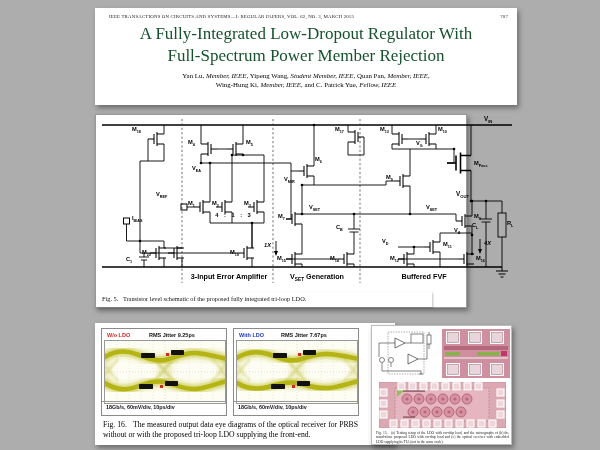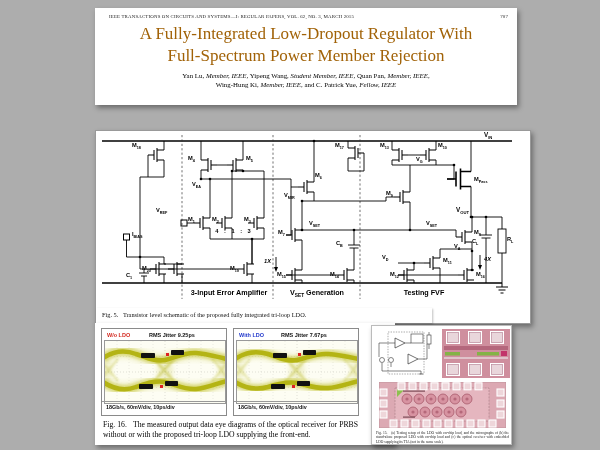--- a/index.html
+++ b/index.html
@@ -4,26 +4,26 @@
 <style>
   html,body{margin:0;padding:0}
   body{width:600px;height:450px;background:#adadad;position:relative;overflow:hidden;
        font-family:"Liberation Serif",serif;-webkit-font-smoothing:antialiased}
   .card{position:absolute;background:#fff;box-shadow:2px 3px 5px rgba(0,0,0,.38)}
 
   
   #hdr{left:95px;top:8px;width:422px;height:97px}
   .jrow{position:absolute;top:6px;left:14px;right:9px;font-size:4.9px;color:#222;letter-spacing:.15px;white-space:nowrap}
   .pno{position:absolute;right:0;top:0;font-size:4.9px}
-  .title{position:absolute;top:15px;left:0;width:100%;text-align:center;font-size:17px;line-height:21.5px;color:#a16207}
+  .title{position:absolute;top:15px;left:0;width:100%;text-align:center;font-size:17px;line-height:21.5px;color:#14532d}
   .auth{position:absolute;top:63px;left:0;width:100%;text-align:center;font-size:6.9px;line-height:9px;color:#000}
   .it{font-style:italic}
 
   
-  #fig5{left:95px;top:130px;width:436px;height:194px;border:.5px solid #999;box-sizing:border-box}
+  #fig5{left:95px;top:114px;width:372px;height:194px;border:.5px solid #999;box-sizing:border-box}
   #schem{position:absolute;left:0;top:0;width:421px;height:178px}
   #schem svg{position:absolute;left:0;top:0}
   .sl{position:absolute;font-family:"Liberation Sans",sans-serif;font-weight:bold;font-size:5.7px;
       white-space:nowrap;color:#000;line-height:1}
   .sl sub{font-size:66%}
   .sec{position:absolute;top:157px;font-family:"Liberation Sans",sans-serif;font-weight:bold;font-size:7.2px;
        white-space:nowrap;text-align:center;color:#000}
   .sec sub{font-size:66%}
   .cap5{position:absolute;left:0;bottom:0;width:336px;height:15px;background:#fff;font-size:6.3px;
         padding:3px 3px 0 6px;box-sizing:border-box;color:#111;box-shadow:1px 1px 2px rgba(0,0,0,.25)}
@@ -195,21 +195,21 @@
     <div class="sl" style="left:294px;top:141px">M<sub>12</sub></div>
     <div class="sl" style="left:358px;top:113px">V<sub>A</sub></div>
     <div class="sl it" style="left:388px;top:126px">4X</div>
     <div class="sl" style="left:380px;top:141px">M<sub>16</sub></div>
     <div class="sl" style="left:378px;top:99px">M<sub>8</sub></div>
     <div class="sl" style="left:376px;top:108px">C<sub>L</sub></div>
     <div class="sl" style="left:411px;top:106px">R<sub>L</sub></div>
 
     <div class="sec" style="left:90px;width:86px">3-Input Error Amplifier</div>
     <div class="sec" style="left:180px;width:82px">V<sub>SET</sub> Generation</div>
-    <div class="sec" style="left:268px;width:120px">Testing FVF</div>
+    <div class="sec" style="left:268px;width:120px">Buffered FVF</div>
   </div>
   <div class="cap5">Fig. 5.&nbsp;&nbsp; Transistor level schematic of the proposed fully integrated tri-loop LDO.</div>
 </div>
 
 <div class="card" id="fig16">
 
   <div class="eyepanel" id="eyeL">
     <span class="cond">W/o LDO</span>
     <span class="jit">RMS Jitter 9.25ps</span>
     <div class="earea">

